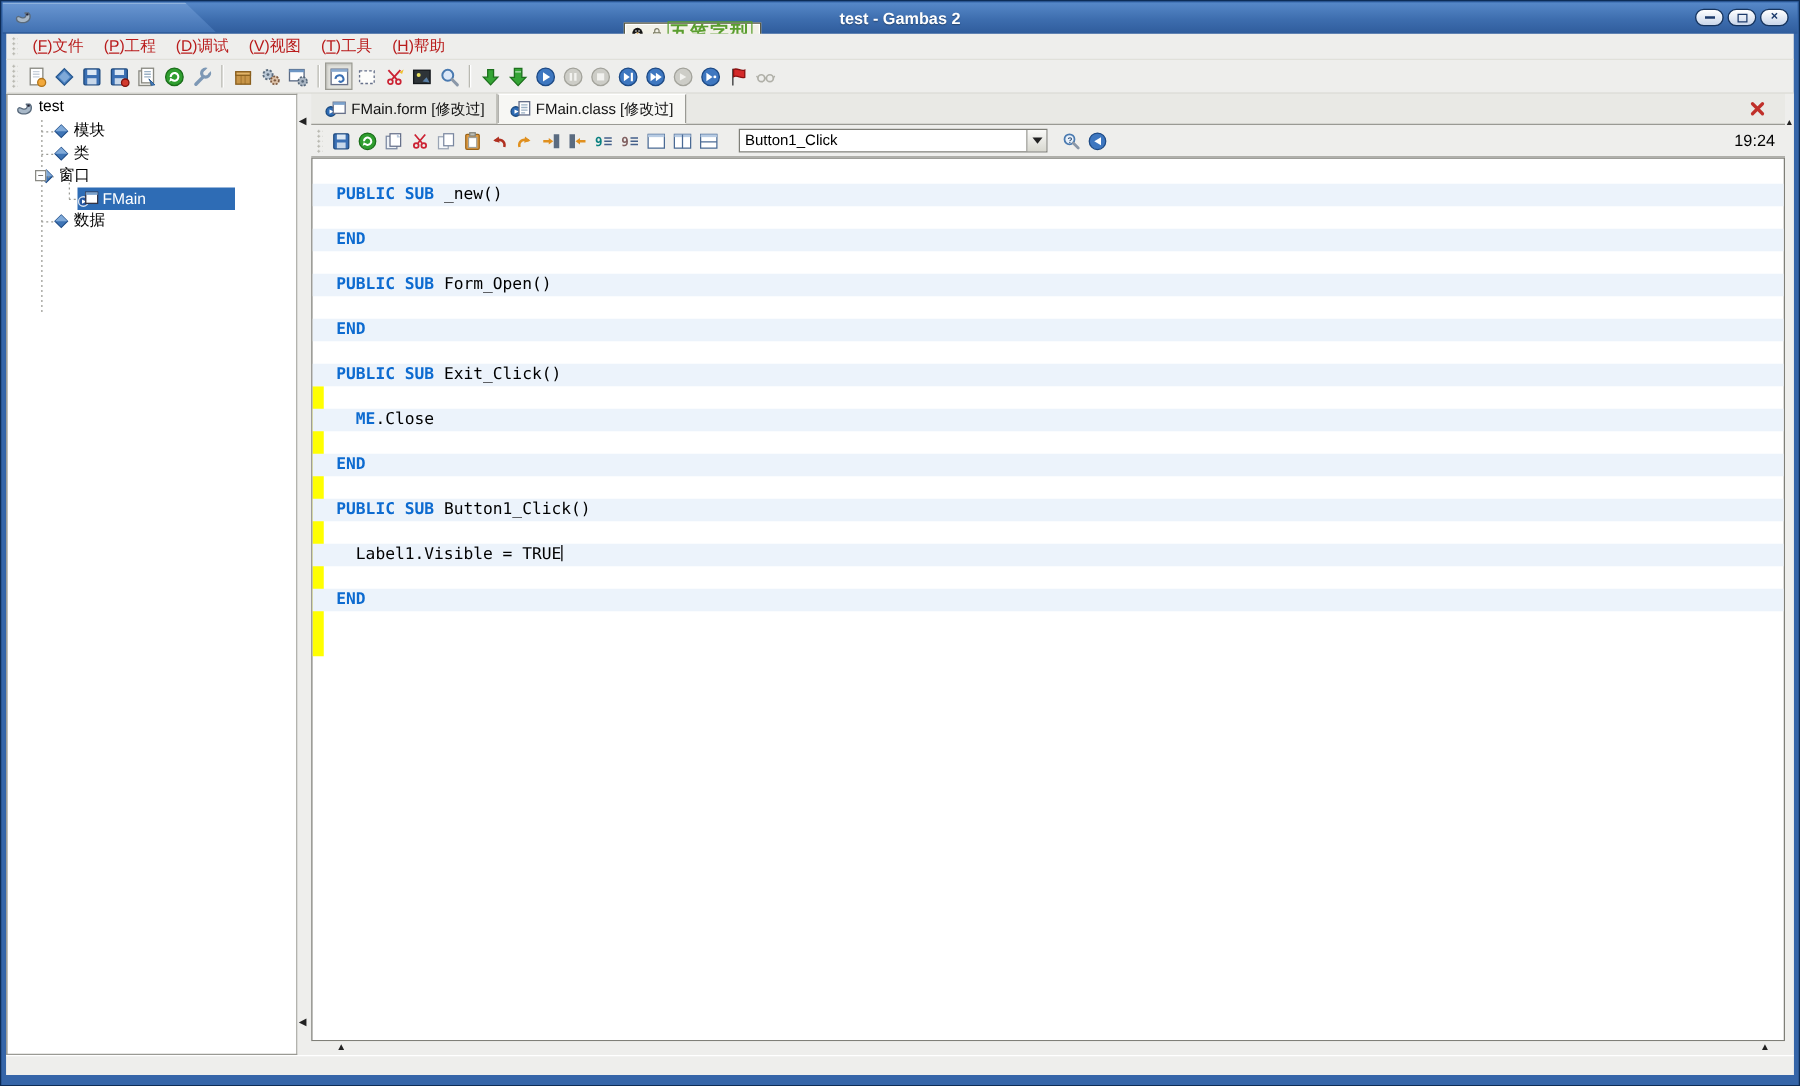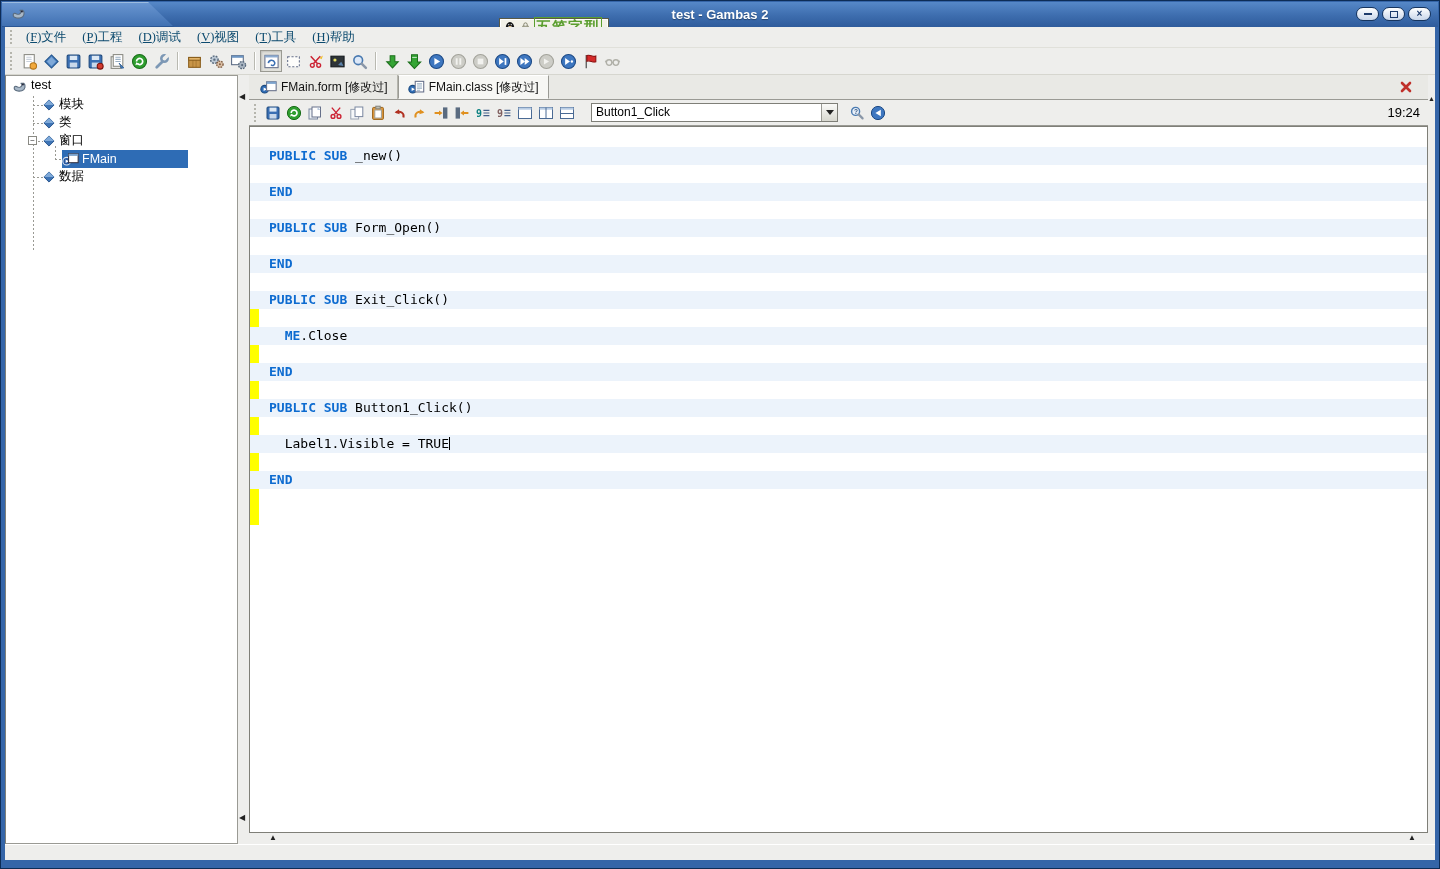--- a/index.html
+++ b/index.html
@@ -32,21 +32,21 @@
   .ime-label{font-size:15px;font-weight:bold;color:var(--ime-green);letter-spacing:1px;
     border:1px solid var(--ime-green);padding:0 1px;line-height:17px;}
 
   
   .app-body{position:absolute;left:4px;top:26px;right:4px;bottom:8px;background:#eeeeec;
     display:flex;flex-direction:column;}
 
   .menubar{height:21px;display:flex;align-items:center;padding-left:4px;border-bottom:1px solid #e0e0da;}
   .gripper{width:5px;height:80%;margin-right:4px;
     background-image:radial-gradient(#b5b5ad 35%,transparent 38%);background-size:4px 4px;}
-  .menu-item{padding:0 8px;font-size:12.5px;color:#0c4a6e;height:19px;line-height:19px;font-family:Liberation Serif, serif;}
+  .menu-item{padding:0 8px;font-size:12.5px;color:#b91c1c;height:19px;line-height:19px;}
   .menu-item u{text-decoration:underline;}
 
   .main-toolbar{height:27px;display:flex;align-items:center;padding-left:4px;border-bottom:1px solid #d6d6cf;}
   .tb-btn{width:22px;height:22px;display:flex;align-items:center;justify-content:center;border:1px solid transparent;}
   .tb-btn.pressed{border:1px solid #9a9a92;background:#e2e2dc;box-shadow:inset 1px 1px 2px rgba(0,0,0,.15);}
   .tb-sep{width:1px;height:18px;background:#b9b9b1;margin:0 5px;box-shadow:1px 0 0 #fff;}
 
   .content{flex:1;display:flex;min-height:0;}
   .sidebar{width:233px;background:#fff;border:1px solid #9a9a94;border-left-color:#808078;position:relative;
     font-size:12.5px;overflow:hidden;}
@@ -420,21 +420,21 @@
           </div>
           <div class="tree-row" style="padding-left: 36px;">
             <span class="ic">
               <svg width="14" height="14" viewBox="0 0 16 16">
                 <path d="M8 2.2 13.8 8 8 13.8 2.2 8Z" fill="#3e74b5" stroke="#1d4a85"></path>
                 <path d="M8 2.2 13.8 8H2.2Z" fill="#7fa9d8"></path>
               </svg>
             </span>
             <span class="tree-label">类</span>
           </div>
-          <div class="tree-row" style="padding-left: 36px;">
+          <div class="tree-row" style="padding-left: 24px;">
             <span class="ic">
               <svg width="14" height="14" viewBox="0 0 16 16">
                 <path d="M8 2.2 13.8 8 8 13.8 2.2 8Z" fill="#3e74b5" stroke="#1d4a85"></path>
                 <path d="M8 2.2 13.8 8H2.2Z" fill="#7fa9d8"></path>
               </svg>
             </span>
             <span class="tree-label">窗口</span>
           </div>
           <div class="tree-row selected" style="padding-left: 56px;">
             <span class="sel-wrap">

